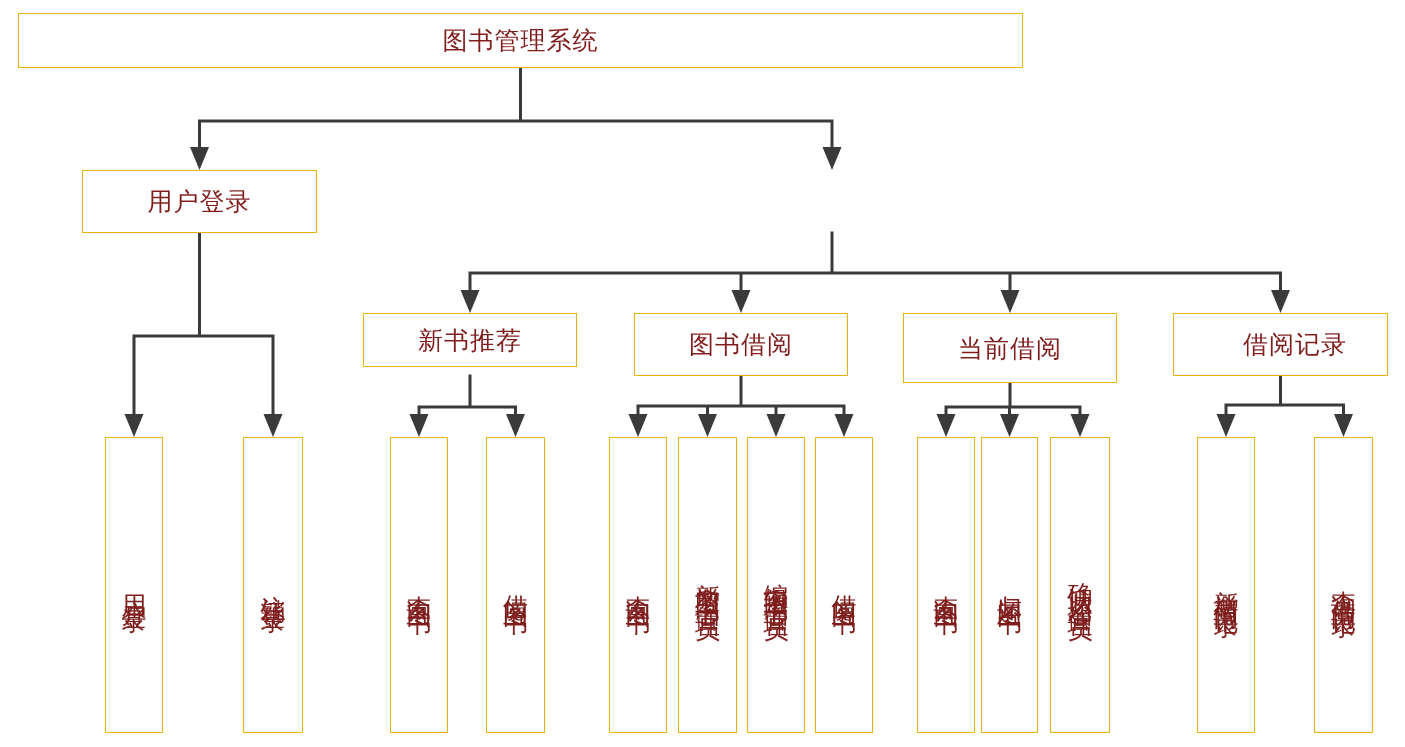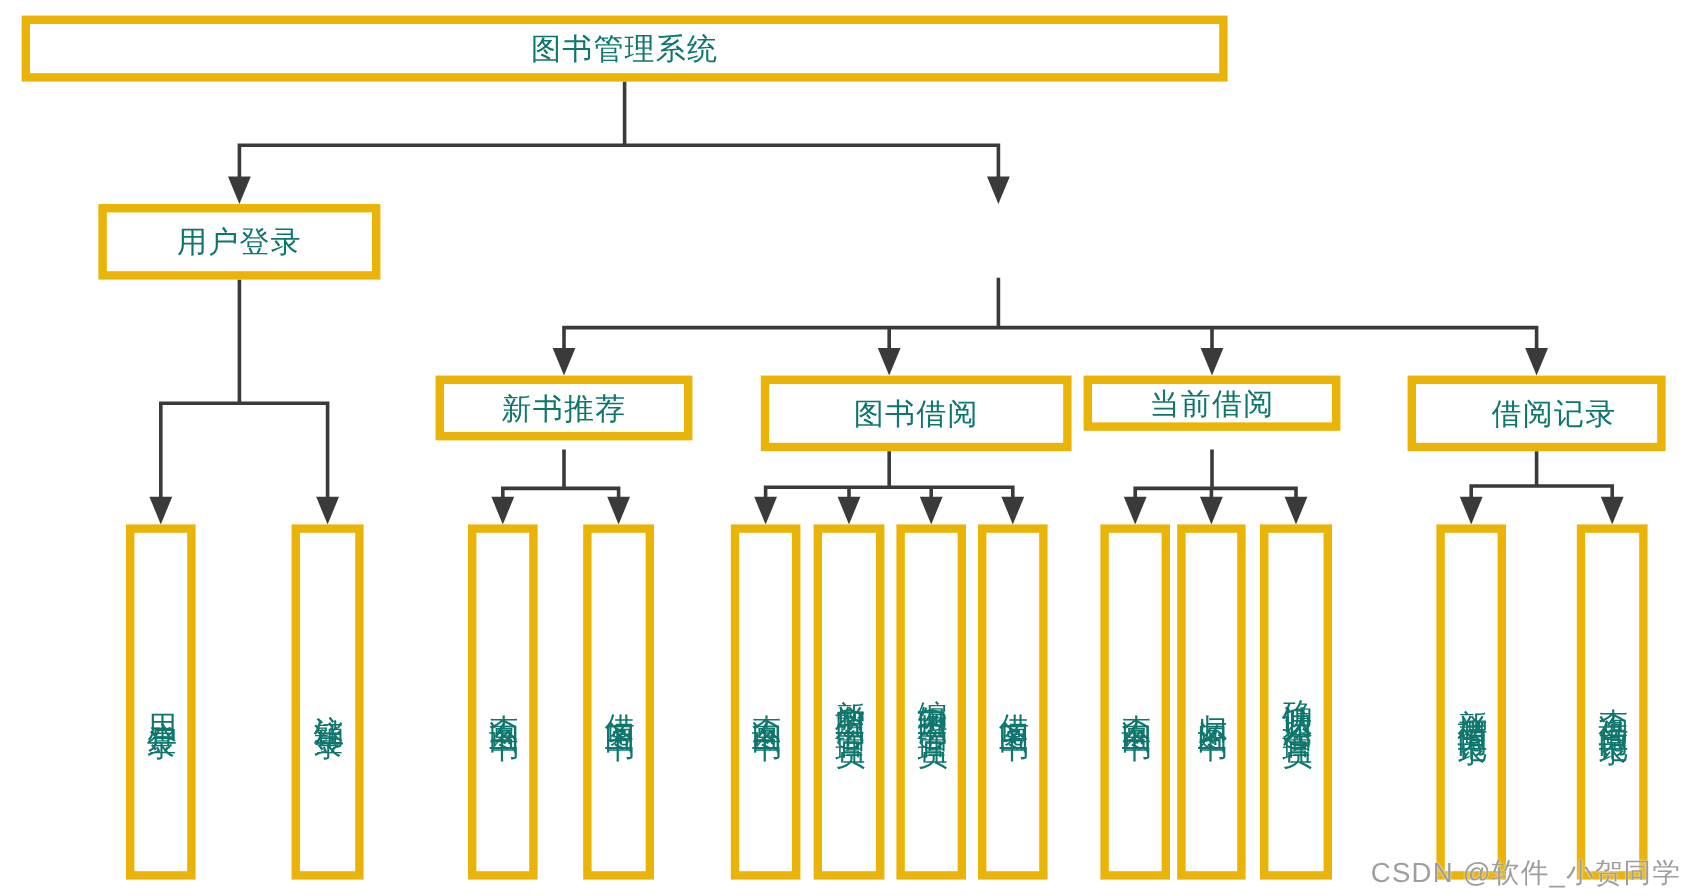--- a/index.html
+++ b/index.html
@@ -8,26 +8,26 @@
     width: 1405px;
     height: 747px;
     background: #ffffff;
     font-family: "Liberation Sans", sans-serif;
     overflow: hidden;
   }
   .wires { position: absolute; left: 0; top: 0; z-index: 1; }
   .node {
     position: absolute;
     box-sizing: border-box;
-    border: 7px solid #eab308;
+    border: 1px solid #eab308;
     background: #ffffff;
     display: flex;
     align-items: center;
     justify-content: center;
-    color: #0f766e;
+    color: #7f1d1d;
     z-index: 2;
   }
   .h .label { font-size: 25px; letter-spacing: 1px; white-space: nowrap; }
   .v .label {
     writing-mode: vertical-rl;
     text-orientation: mixed;
     font-size: 25px;
     line-height: 1;
     letter-spacing: 5px;
   }
@@ -81,24 +81,24 @@
     <span class="label">图书管理系统</span>
   </div>
 
   <div class="node h" style="left:82px; top:170px; width:235px; height:63px;">
     <span class="label">用户登录</span>
   </div>
 
   <div class="node h" style="left:363px; top:313px; width:214px; height:54px;">
     <span class="label">新书推荐</span>
   </div>
-  <div class="node h" style="left:634px; top:313px; width:259px; height:63px;text-align:right;">
+  <div class="node h" style="left:634px; top:313px; width:214px; height:63px;text-align:right;">
     <span class="label">图书借阅</span>
   </div>
-  <div class="node h" style="left:903px; top:313px; width:214px; height:46px;">
+  <div class="node h" style="left:903px; top:313px; width:214px; height:70px;">
     <span class="label">当前借阅</span>
   </div>
   <div class="node h" style="left:1173px; top:313px; width:215px; height:63px;padding-left:29px;">
     <span class="label">借阅记录</span>
   </div>
 
   <div class="node v" style="left:105px; top:437px; width:58px; height:296px;">
     <span class="label">用户登录</span>
   </div>
   <div class="node v" style="left:243px; top:437px; width:60px; height:296px;">
@@ -135,14 +135,13 @@
     <span class="label">确认归还（管理员）</span>
   </div>
 
   <div class="node v" style="left:1197px; top:437px; width:58px; height:296px;">
     <span class="label">新增借阅记录</span>
   </div>
   <div class="node v" style="left:1314px; top:437px; width:59px; height:296px;">
     <span class="label">查询借阅记录</span>
   </div>
 
-  <div class="watermark">CSDN @软件_小贺同学</div>
 </div>
 
 </body></html>

